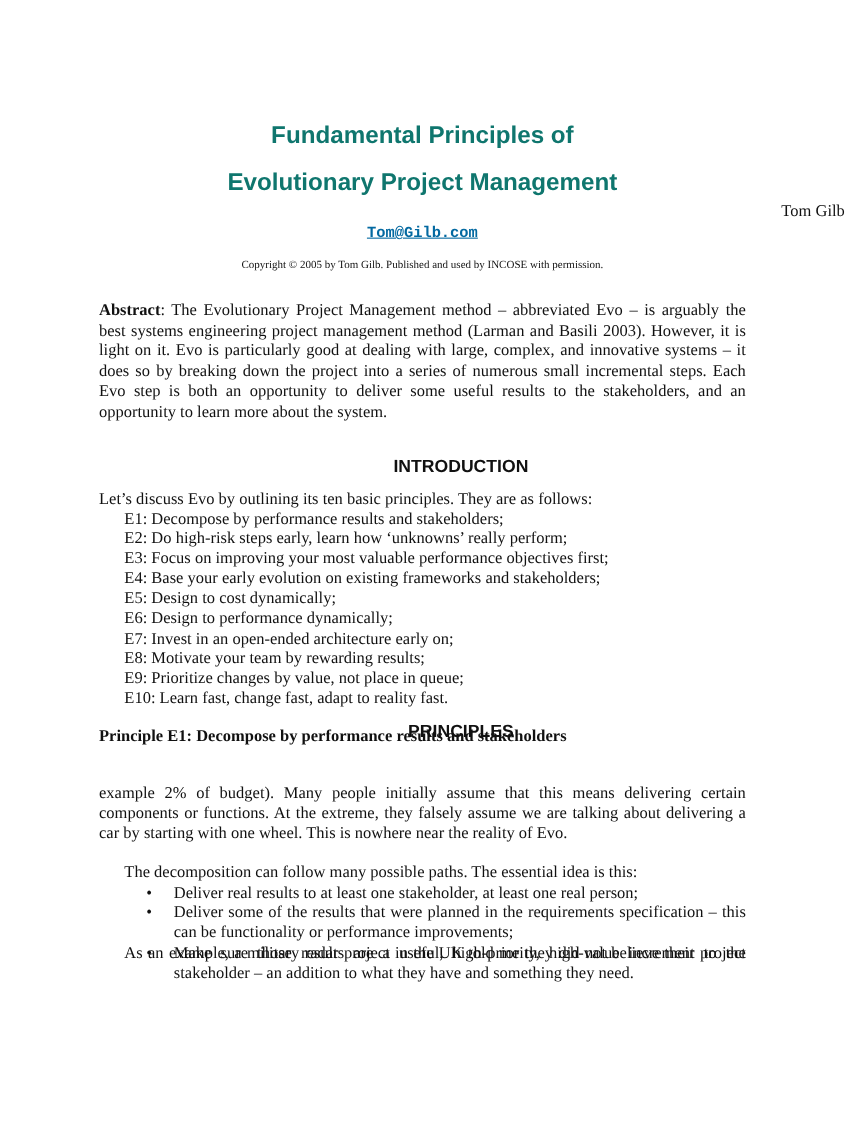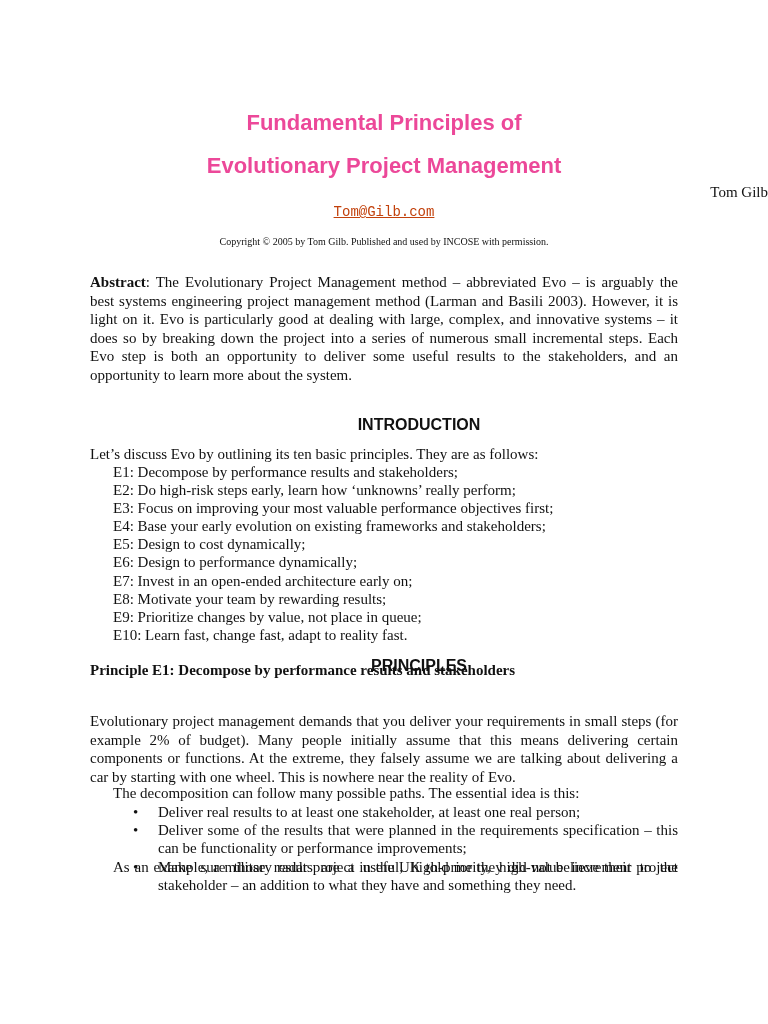--- a/index.html
+++ b/index.html
@@ -20,41 +20,41 @@
       left: 0; top: 0;
       width: 768px; height: 1024px;
     }
     .title {
       position: absolute;
       left: 0; width: 768px;
       text-align: center;
       font-family: "Liberation Sans", sans-serif;
       font-weight: bold;
       font-size: 22px;
-      color: #ec4899;
+      color: #0f766e;
       white-space: nowrap;
     }
     .title-1 { top: 110px; }
     .title-2 { top: 153px; }
     .author {
       position: absolute;
       top: 184px; left: 0; width: 768px;
       text-align: right;
       font-size: 15px;
     }
     .email {
       position: absolute;
       top: 202px; left: 0; width: 768px;
       text-align: center;
     }
     .email a {
       font-family: "Liberation Mono", monospace;
-      font-weight: normal;
+      font-weight: bold;
       font-size: 14px;
-      color: #c2410c;
+      color: #0369a1;
       text-decoration: underline;
     }
     .copyright {
       position: absolute;
       top: 236px; left: 0; width: 768px;
       text-align: center;
       font-size: 10px;
     }
     .para {
       position: absolute;
@@ -178,21 +178,20 @@
     <li>E7: Invest in an open-ended architecture early on;</li>
     <li>E8: Motivate your team by rewarding results;</li>
     <li>E9: Prioritize changes by value, not place in queue;</li>
     <li>E10: Learn fast, change fast, adapt to reality fast.</li>
   </ul>
 
   <div class="heading h-principles">PRINCIPLES</div>
   <div class="subheading">Principle E1: Decompose by performance results and stakeholders</div>
 
   <div class="para e1-para">
-    <span class="line">Evolutionary project management demands that you deliver your requirements in small steps (for</span>
     <span class="line">example 2% of budget). Many people initially assume that this means delivering certain</span>
     <span class="line">components or functions. At the extreme, they falsely assume we are talking about delivering a</span>
     <span class="line last">car by starting with one wheel. This is nowhere near the reality of Evo.</span>
   </div>
 
   <div class="decomp-intro">The decomposition can follow many possible paths. The essential idea is this:</div>
 
   <ul class="bullets">
     <li>
       <span class="bullet-dot">•</span>

